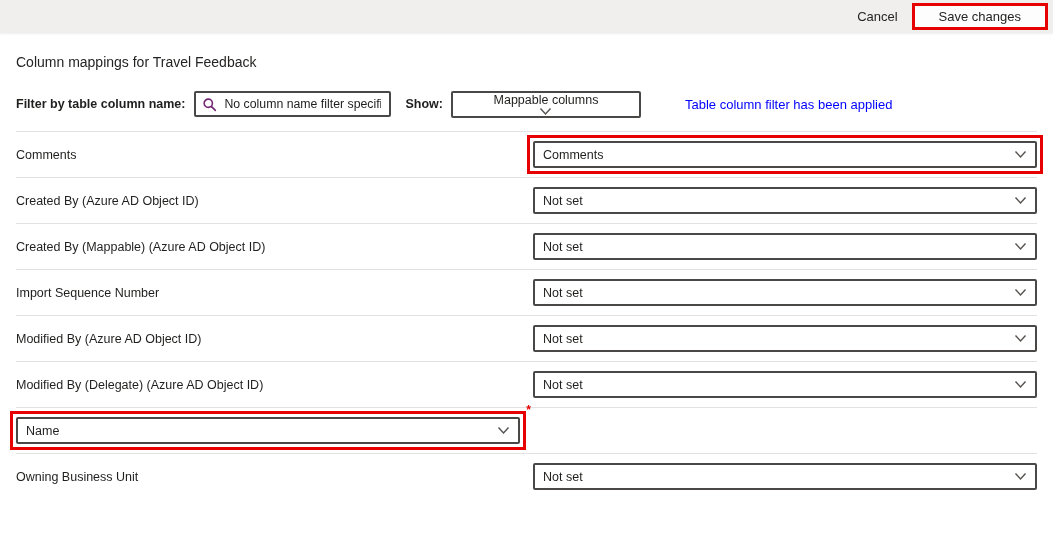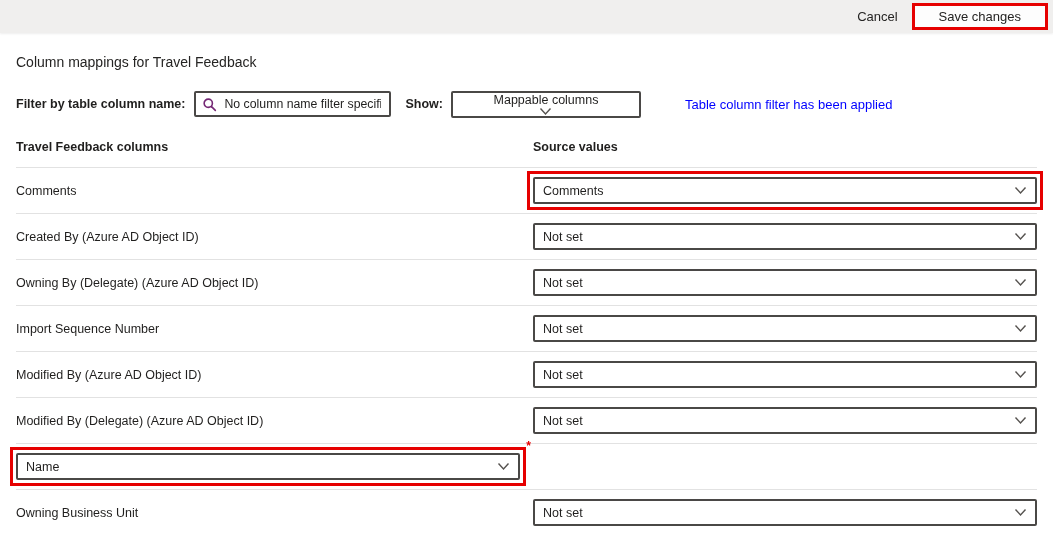--- a/index.html
+++ b/index.html
@@ -122,24 +122,20 @@
       <div class="selectbox show-select">
         <span>Mappable columns</span>
         <svg class="chev" width="13" height="9" viewBox="0 0 13 9" aria-hidden="true">
           <polyline points="1.5,1.5 6.5,7 11.5,1.5" fill="none" stroke="currentColor" stroke-width="1.4"></polyline>
         </svg>
       </div>
 
       <span class="applied">Table column filter has been applied</span>
     </div>
 
-    <div class="headers">
-      <span class="b left">Travel Feedback columns</span>
-      <span class="b right">Source values</span>
-    </div>
 
     <div class="rows">
   <div class="row">
     <span class="row-label"><span>Comments</span></span>
     <div class="select-wrap">
       <div class="selectbox row-select">
         <span>Comments</span>
         <svg class="chev" width="13" height="9" viewBox="0 0 13 9" aria-hidden="true">
           <polyline points="1.5,1.5 6.5,7 11.5,1.5" fill="none" stroke="currentColor" stroke-width="1.4"></polyline>
         </svg>
@@ -156,21 +152,21 @@
         <span>Not set</span>
         <svg class="chev" width="13" height="9" viewBox="0 0 13 9" aria-hidden="true">
           <polyline points="1.5,1.5 6.5,7 11.5,1.5" fill="none" stroke="currentColor" stroke-width="1.4"></polyline>
         </svg>
       </div>
 
     </div>
   </div>
 
   <div class="row">
-    <span class="row-label"><span>Owning By (Delegate) (Azure AD Object ID)</span></span>
+    <span class="row-label"><span>Created By (Mappable) (Azure AD Object ID)</span></span>
     <div class="select-wrap">
       <div class="selectbox row-select">
         <span>Not set</span>
         <svg class="chev" width="13" height="9" viewBox="0 0 13 9" aria-hidden="true">
           <polyline points="1.5,1.5 6.5,7 11.5,1.5" fill="none" stroke="currentColor" stroke-width="1.4"></polyline>
         </svg>
       </div>
 
     </div>
   </div>

